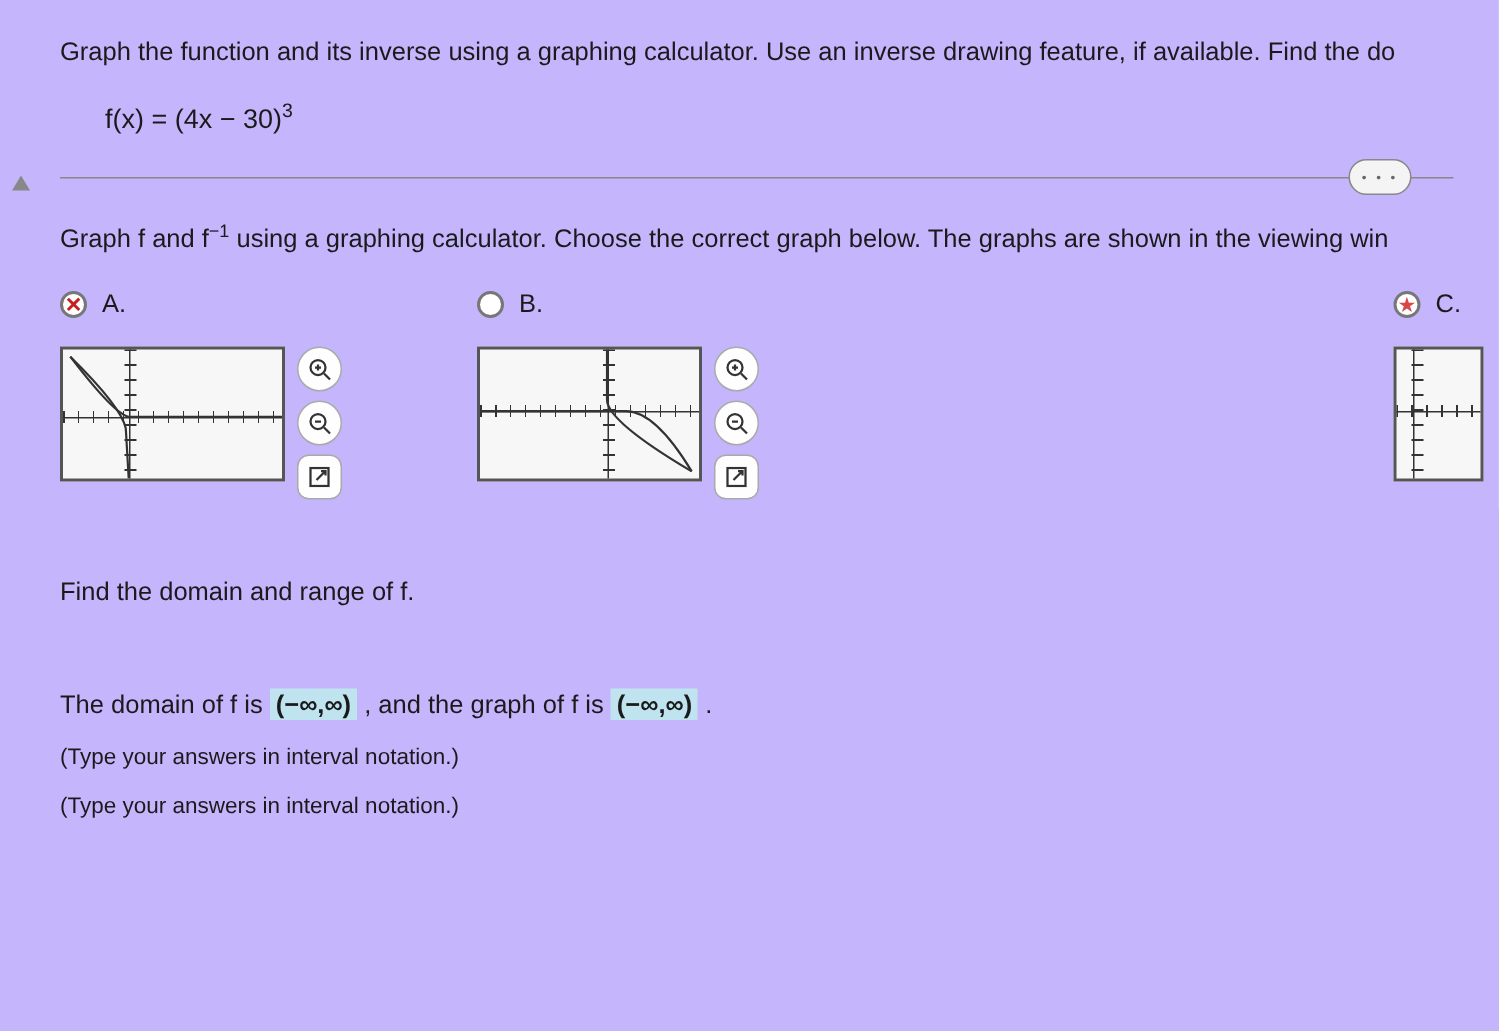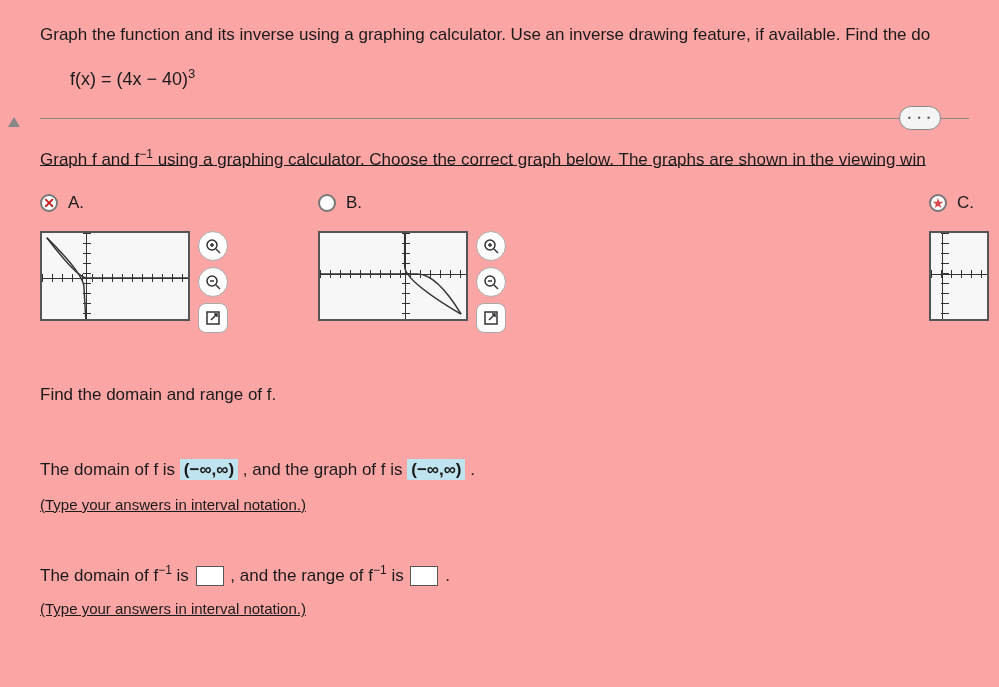--- a/index.html
+++ b/index.html
@@ -6,21 +6,21 @@
     body {
       font-family: Arial, Helvetica, sans-serif;
       background: #e8e8e8;
       width: 999px;
       height: 687px;
       overflow: hidden;
       position: relative;
       color: #1a1a1a;
     }
     .page {
-      background: #fca5a5;
+      background: #c4b5fd;
       margin: 0;
       padding: 22px 30px 22px 40px;
       min-height: 100%;
       position: relative;
     }
     .scroll-indicator {
       position: absolute;
       left: 8px;
       top: 115px;
       width: 12px;
@@ -58,21 +58,20 @@
       align-items: center;
       justify-content: center;
       background: #f4f4f4;
       color: #666;
       font-size: 9px;
       letter-spacing: 2px;
     }
     .instruction {
       font-size: 17px;
       margin-bottom: 24px;
-      text-decoration: underline;
     }
     .instruction sup, .text-line sup { font-size: 12px; vertical-align: super; }
     .choices {
       display: flex;
       gap: 90px;
       margin-bottom: 30px;
       align-items: flex-start;
     }
     .choice {
       display: flex;
@@ -182,21 +181,20 @@
       margin-top: 48px;
     }
     .highlight {
       background: #bfe3ef;
       padding: 1px 4px;
       font-weight: bold;
     }
     .hint {
       font-size: 15px;
       margin-bottom: 16px;
-      text-decoration: underline;
     }
     .answer-box {
       display: inline-block;
       width: 28px;
       height: 20px;
       border: 1.5px solid #555;
       background: #fff;
       vertical-align: middle;
       margin: 0 2px;
     }
@@ -214,21 +212,21 @@
 <body>
 
 <div class="page">
 
   <div class="scroll-indicator"></div>
 
   <div class="question-text">Graph the function and its inverse using a graphing calculator. Use an inverse drawing feature, if available. Find the do</div>
 
   <div class="formula">
     <span>f(x) =</span>
-    <span>(4x − 40)</span><sup>3</sup>
+    <span>(4x − 30)</span><sup>3</sup>
   </div>
 
   <div style="position:relative;">
     <hr class="divider">
     <div class="dots-button">• • •</div>
   </div>
 
   <div class="instruction">
     <span>Graph f and f</span><sup>−1</sup><span> using a graphing calculator. Choose the correct graph below. The graphs are shown in the viewing win</span>
   </div>
@@ -338,19 +336,16 @@
 
   <div class="text-line">Find the domain and range of f.</div>
 
   <div class="text-line">
     <span>The domain of f is </span><span class="highlight">(−∞,∞)</span><span> , and the graph of f is </span><span class="highlight">(−∞,∞)</span><span> .</span>
   </div>
 
   <div class="hint">(Type your answers in interval notation.)</div>
 
 
-  <div class="text-line">
-    <span>The domain of f</span><sup>−1</sup><span> is </span><span class="answer-box"></span><span> , and the range of f</span><sup>−1</sup><span> is </span><span class="answer-box"></span><span> .</span>
-  </div>
 
   <div class="hint">(Type your answers in interval notation.)</div>
 
 </div>
 
 </body></html>

